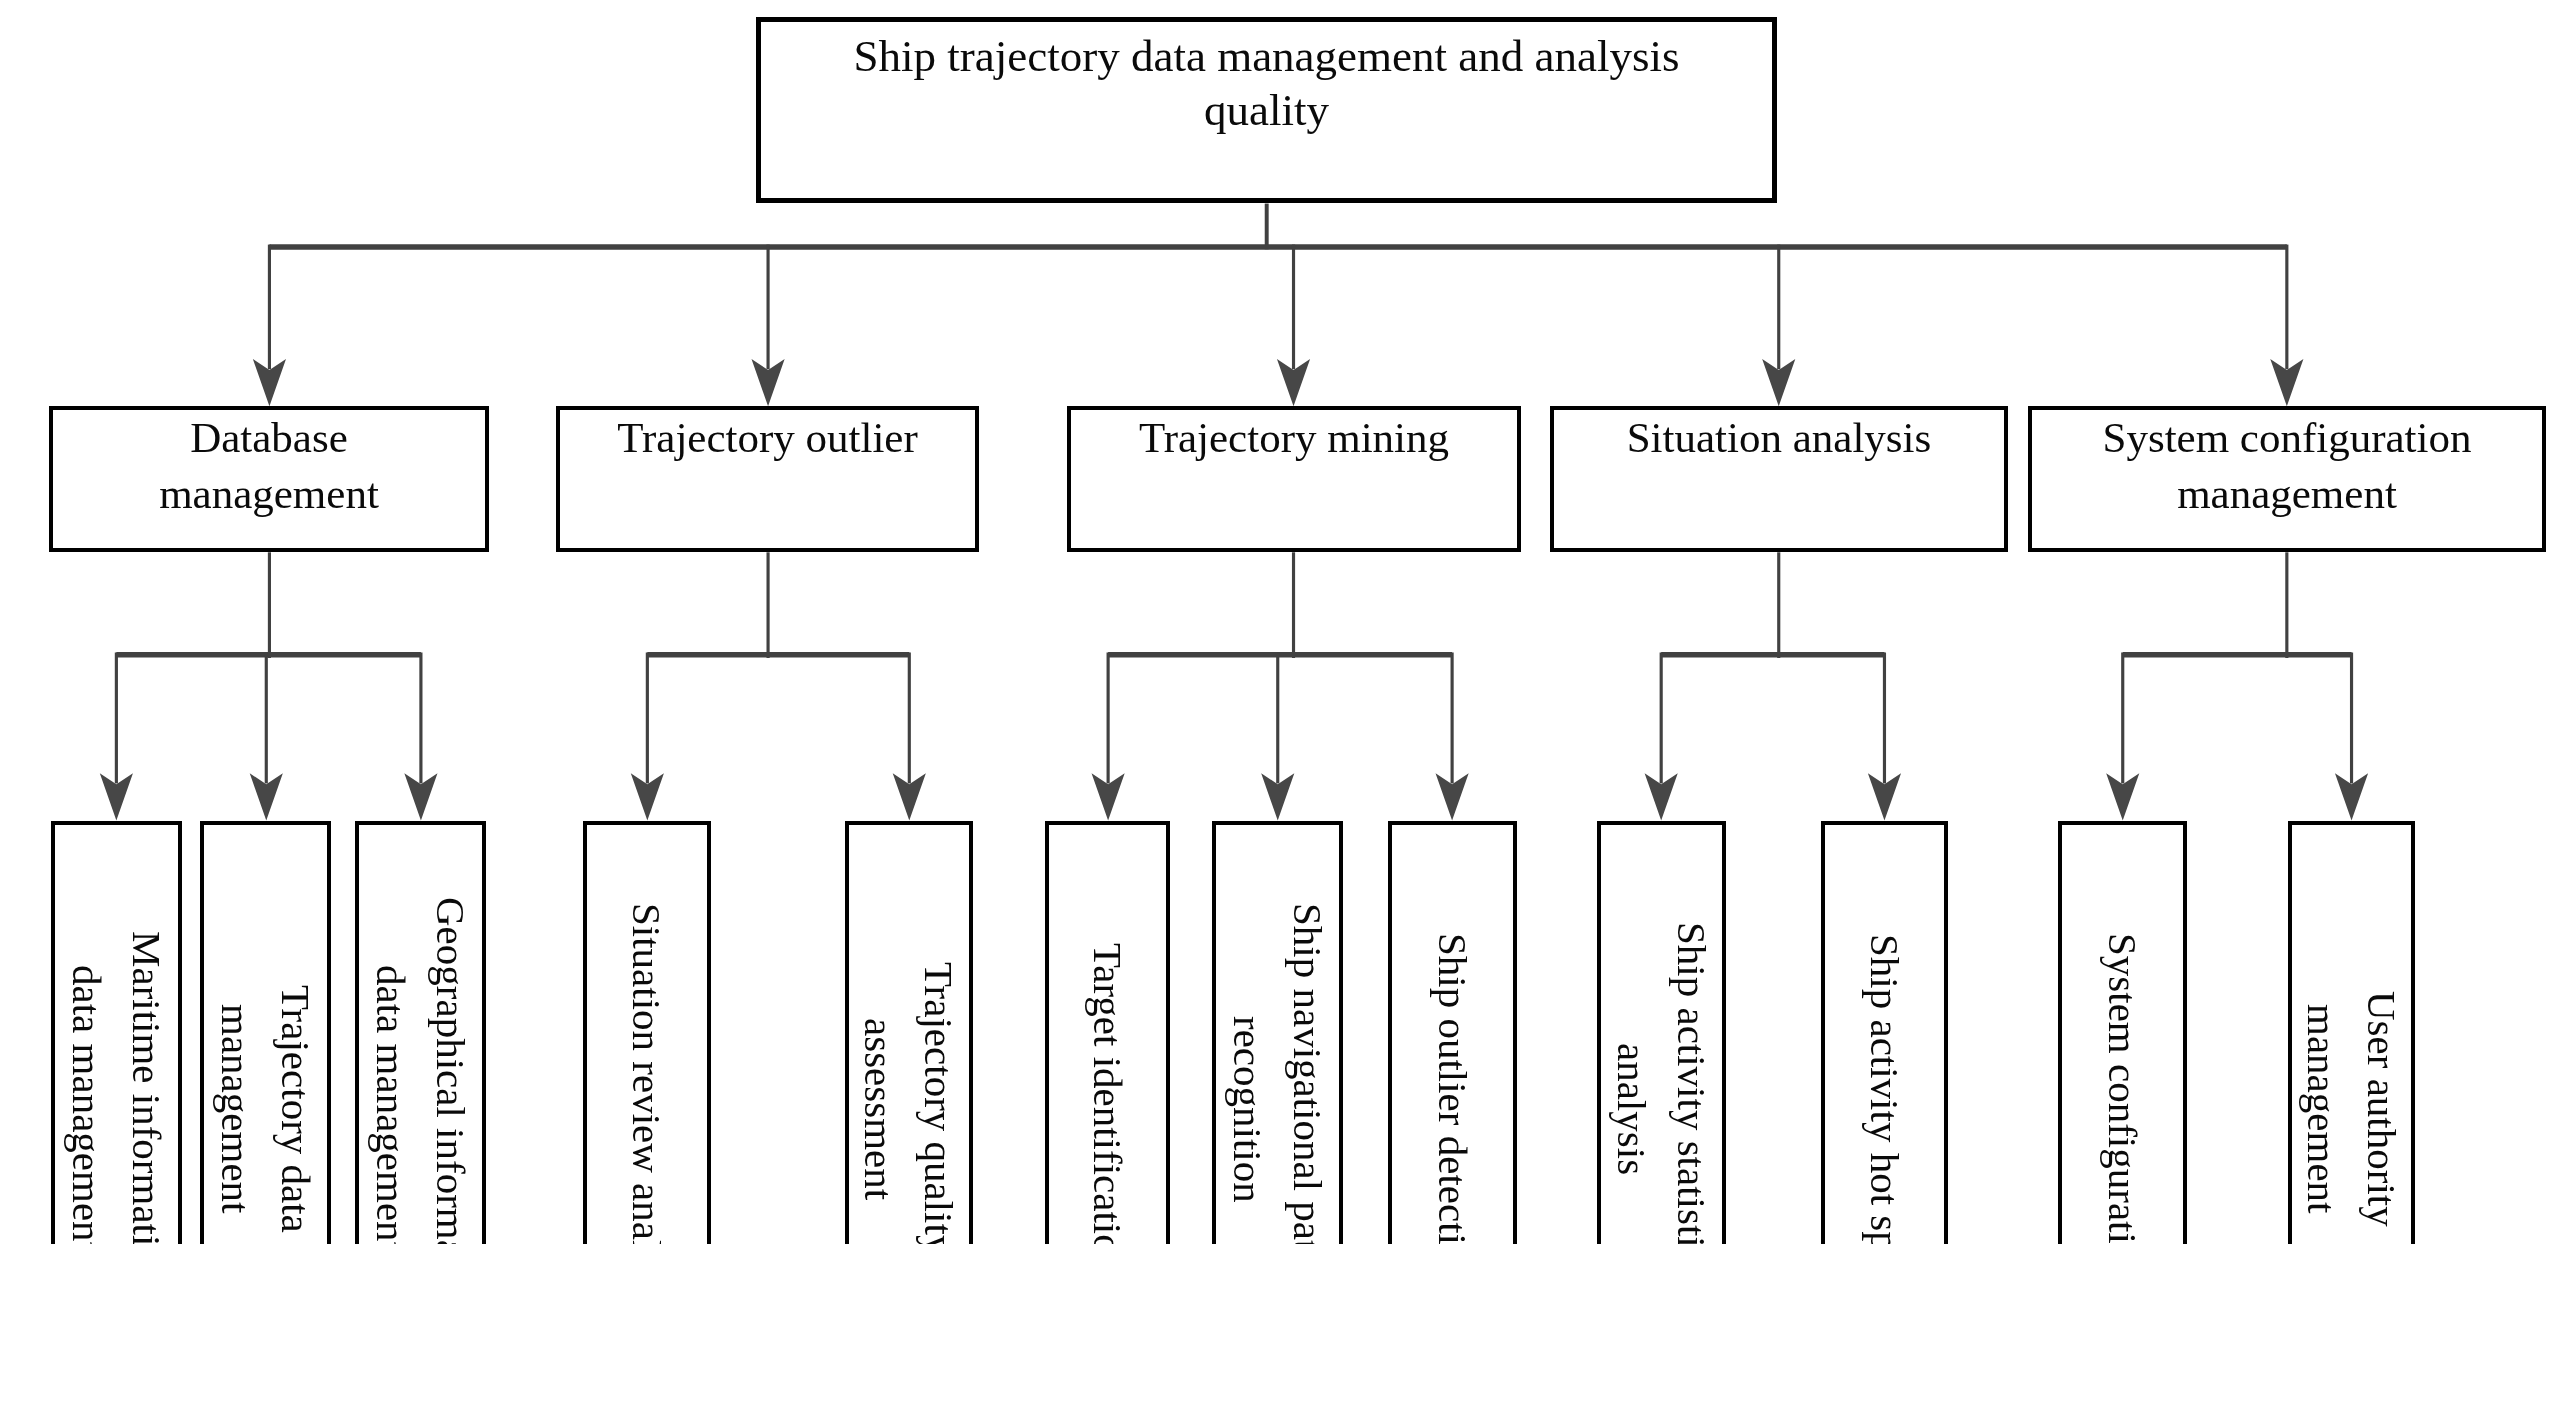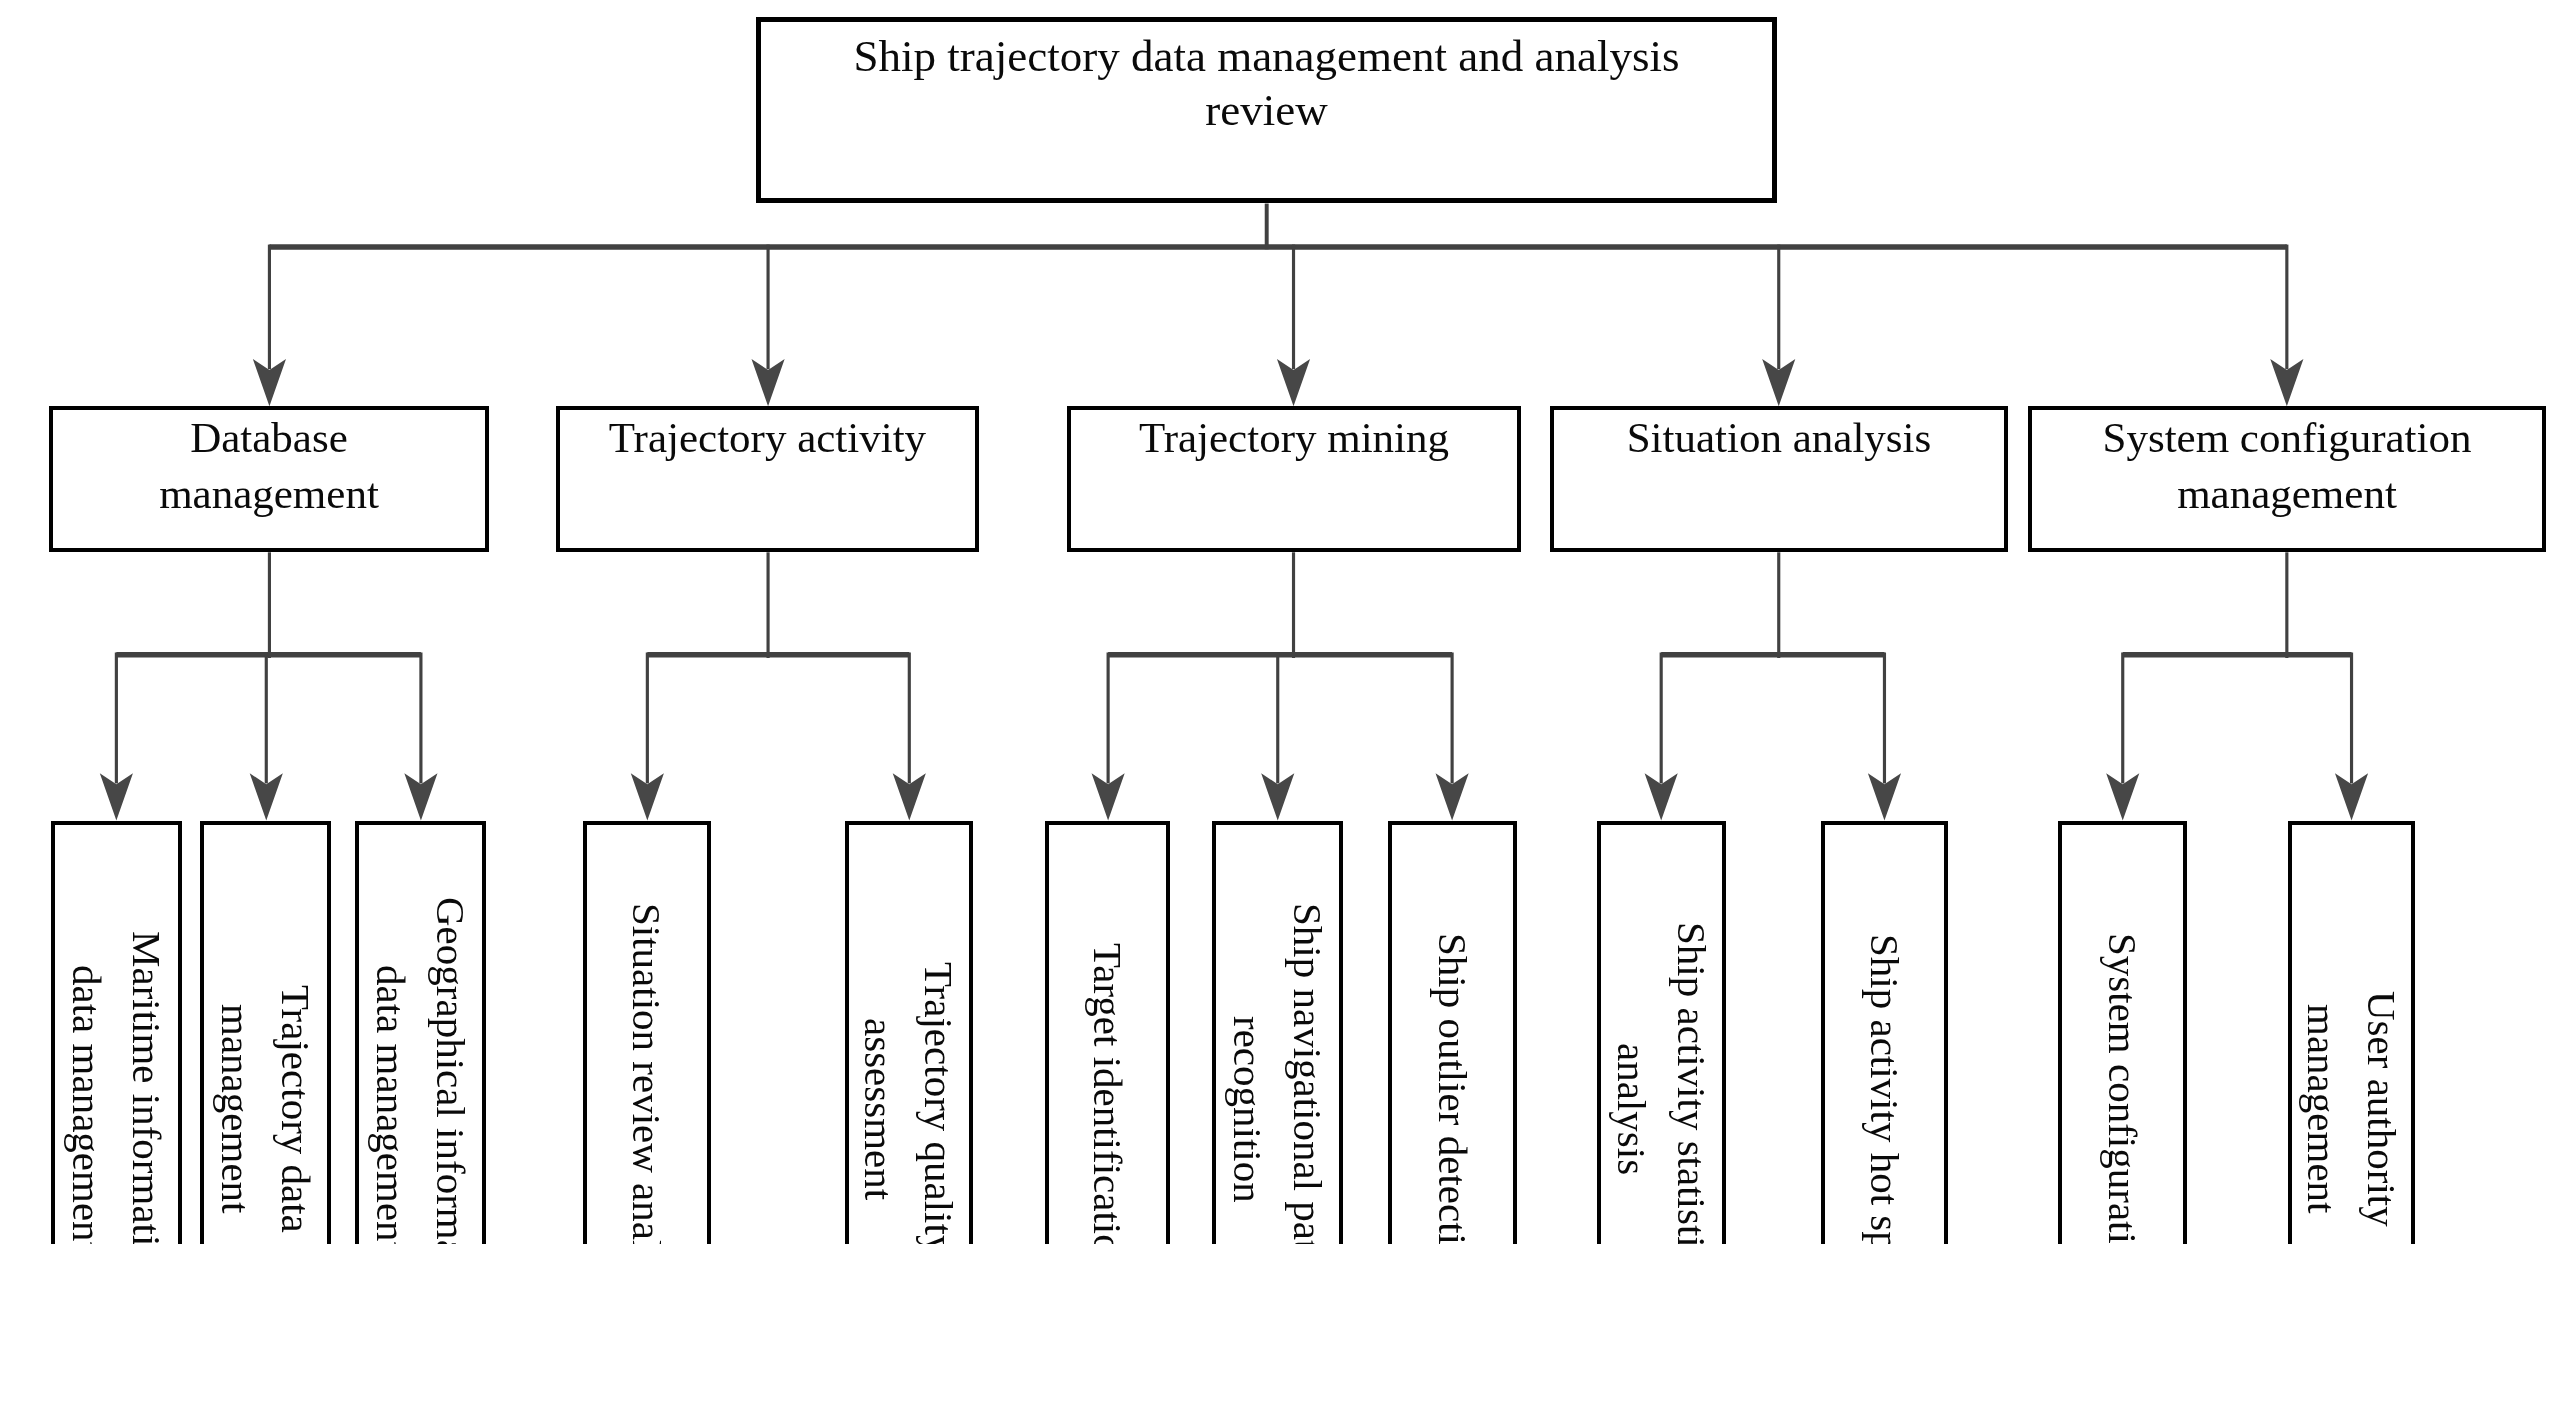--- a/index.html
+++ b/index.html
@@ -114,29 +114,29 @@
       <polygon points="1840,1040 1819,980 1840,994 1861,980"></polygon>
       <polygon points="2105,1040 2084,980 2105,994 2126,980"></polygon>
       <polygon points="2388,1040 2367,980 2388,994 2409,980"></polygon>
       <polygon points="2690,1040 2669,980 2690,994 2711,980"></polygon>
       <polygon points="2980,1040 2959,980 2980,994 3001,980"></polygon>
     </g>
   </svg>
 
   <div class="node root-box" style="left:756px; top:17.4px; width:1021px; height:186px;">
     <span class="hline">Ship trajectory data management and analysis</span>
-    <span class="hline">review</span>
+    <span class="hline">quality</span>
   </div>
 
   <div class="node module-box" style="left:49px; top:406px; width:440px; height:146px;">
     <span class="hline">Database</span>
     <span class="hline optional">management</span>
   </div>
   <div class="node module-box" style="left:556px; top:406px; width:423px; height:146px;">
-    <span class="hline">Trajectory activity</span>
+    <span class="hline">Trajectory outlier</span>
 
   </div>
   <div class="node module-box" style="left:1550px; top:406px; width:458px; height:146px;">
     <span class="hline">Situation analysis</span>
 
   </div>
   <div class="node module-box" style="left:1067px; top:406px; width:454px; height:146px;">
     <span class="hline">Trajectory mining</span>
 
   </div>

